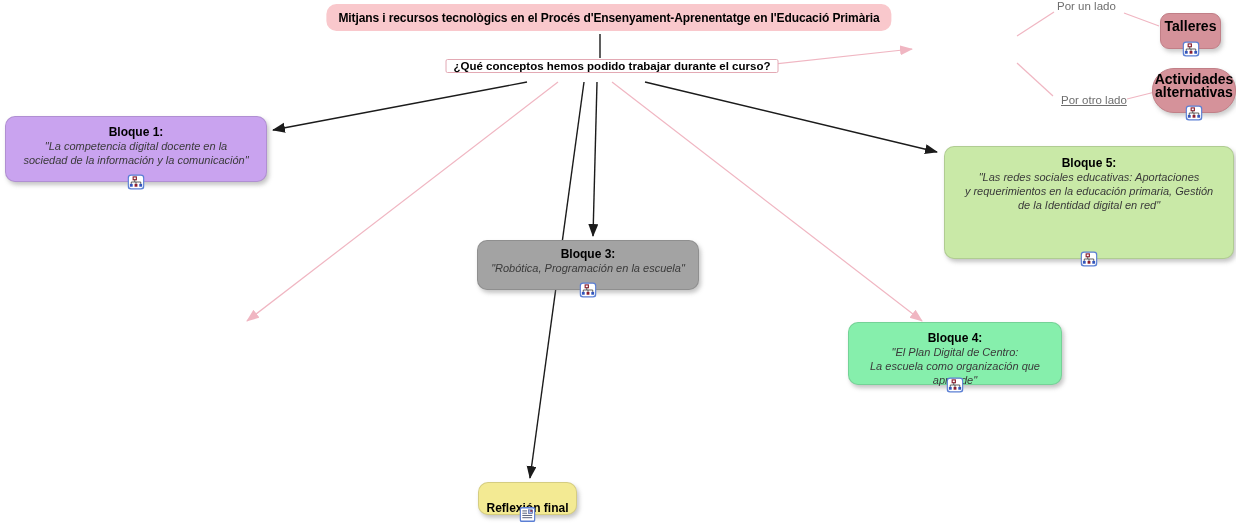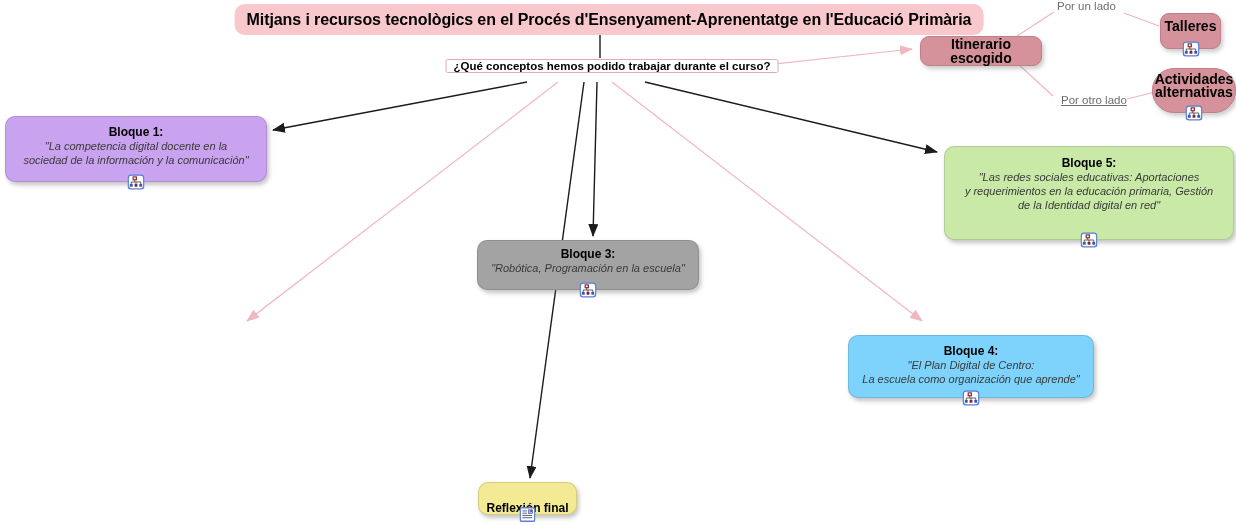--- a/index.html
+++ b/index.html
@@ -25,21 +25,21 @@
   .icon{
     position:absolute;left:50%;bottom:-9px;transform:translateX(-50%);
     width:17px;height:16px;line-height:0;z-index:3;
   }
   
   #root-title{
     position:absolute;z-index:2;
     left:609px;top:4px;transform:translateX(-50%);
     background:#f9c8cc;border-radius:10px;
     padding:7px 12px 6px 12px;
-    font-weight:bold;font-size:16px;letter-spacing:-0.1px;color:#000;
+    font-weight:bold;font-size:12px;letter-spacing:-0.1px;color:#000;
     white-space:nowrap;
   }
   
   #question{
     position:absolute;z-index:2;
     left:612px;top:59px;transform:translateX(-50%);
     background:#ffffff;border:1px solid #e3a9b4;
     padding:0 7px;border-radius:2px;
     font-weight:bold;font-size:11.5px;color:#000;
     white-space:nowrap;
@@ -51,22 +51,22 @@
   }
   .rose .title{font-size:14px;}
   #itinerario{left:920px;top:36px;width:122px;height:30px;justify-content:center;}
   #talleres{left:1160px;top:13px;width:61px;height:36px;padding-top:5px;}
   #actividades{left:1152px;top:68px;width:84px;height:45px;padding-top:4px;border-radius:22px;}
   #actividades .title{white-space:pre-line;line-height:13px;}
   
   #bloque1{left:5px;top:116px;width:262px;height:66px;background:#c9a3ef;padding-top:8px;}
   #boque2{left:85px;top:325px;width:238px;height:62px;background:#f2ace4;padding-top:10px;}
   #bloque3{left:477px;top:240px;width:222px;height:50px;background:#a3a3a3;padding-top:6px;}
-  #bloque5{left:944px;top:146px;width:290px;height:94px;background:#c9e9a7;padding-top:9px;}
-  #bloque4{left:848px;top:335px;width:246px;height:63px;background:#7dd3fc;padding-top:8px;}
+  #bloque5{left:944px;top:146px;width:290px;height:113px;background:#c9e9a7;padding-top:9px;}
+  #bloque4{left:848px;top:322px;width:214px;height:63px;background:#86efac;padding-top:8px;}
   #reflexion{left:478px;top:482px;width:99px;height:33px;background:#f3ea93;padding-top:18px;}
   
   .edge-label{
     position:absolute;z-index:2;
     font-size:11.5px;color:#6e6e6e;white-space:nowrap;
   }
   #por-un-lado{left:1057px;top:0px;}
   #por-otro-lado{left:1061px;top:94px;text-decoration:underline;}
 </style>
 </head>
@@ -94,23 +94,20 @@
     <line x1="1017" y1="36" x2="1054" y2="12" stroke="#f0b6c2" stroke-width="1.2"></line>
     <line x1="1124" y1="13" x2="1159" y2="26" stroke="#f0b6c2" stroke-width="1.2"></line>
     <line x1="1017" y1="63" x2="1053" y2="96" stroke="#f0b6c2" stroke-width="1.2"></line>
     <line x1="1127" y1="99" x2="1155" y2="92" stroke="#f0b6c2" stroke-width="1.2"></line>
   </svg>
 
   <div id="root-title">Mitjans i recursos tecnològics en el Procés d'Ensenyament-Aprenentatge en l'Educació Primària</div>
 
   <div id="question">¿Qué conceptos hemos podido trabajar durante el curso?</div>
 
-  <div id="itinerario" class="node rose">
-    <span class="title">Itinerario escogido</span>
-  </div>
 
   <div id="por-un-lado" class="edge-label">Por un lado</div>
   <div id="por-otro-lado" class="edge-label">Por otro lado</div>
 
   <div id="talleres" class="node rose">
     <span class="title">Talleres</span>
     <span class="icon">
       <svg width="17" height="16" viewBox="0 0 18 16">
         <rect x="0.75" y="0.75" width="16.5" height="14.5" rx="3" fill="#ffffff" stroke="#5b7fd4" stroke-width="1.5"></rect>
         <rect x="6" y="2.6" width="3.4" height="3" fill="none" stroke="#8b2030" stroke-width="1.2"></rect>

